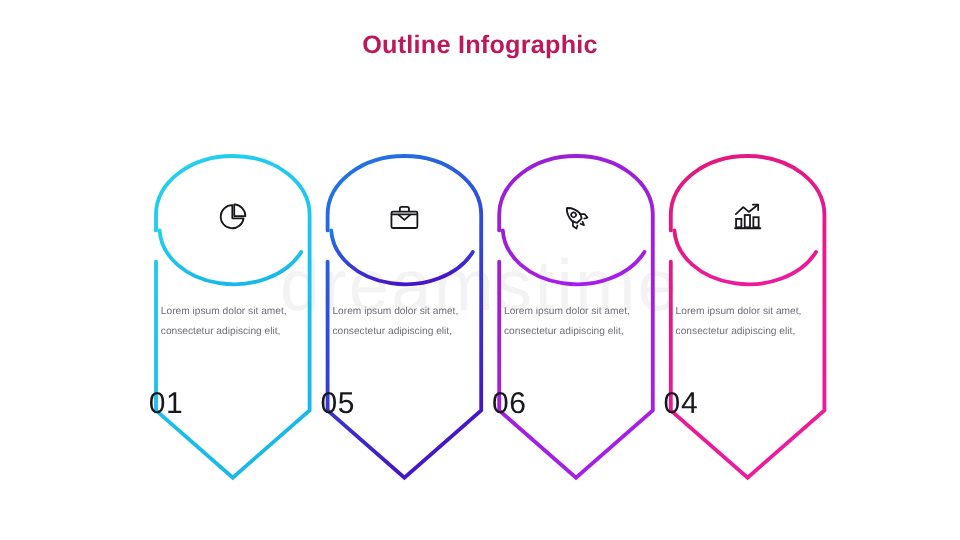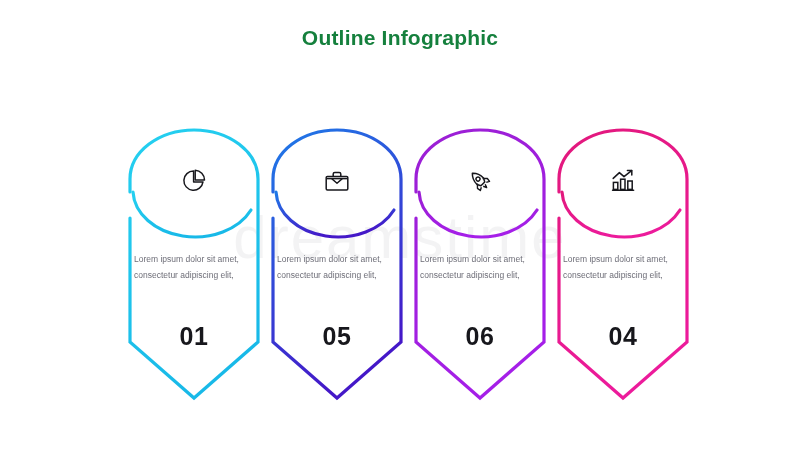--- a/index.html
+++ b/index.html
@@ -22,21 +22,21 @@
     background: #ffffff;
   }
   .page-title {
     position: absolute;
     top: 26px;
     left: 0;
     width: 800px;
     text-align: center;
     font-size: 21px;
     font-weight: bold;
-    color: #15803d;
+    color: #be185d;
     letter-spacing: 0.2px;
     font-family: "Liberation Sans", sans-serif;
   }
   .cards {
     position: absolute;
     top: 130px;
     left: 0;
     width: 800px;
     height: 280px;
   }
@@ -76,23 +76,22 @@
     font-size: 8.5px;
     line-height: 15.5px;
     color: #6e6e78;
     font-family: "Liberation Sans", sans-serif;
   }
   .card-number {
     position: absolute;
     top: 192px;
     left: 0;
     width: 140px;
-    text-align: center;
     font-size: 25px;
-    font-weight: bold;
+    font-weight: normal;
     color: #17171c;
     letter-spacing: 0.5px;
     font-family: "Liberation Sans", sans-serif;
   }
   .watermark {
     position: absolute;
     top: 203px;
     left: 0;
     width: 800px;
     text-align: center;

